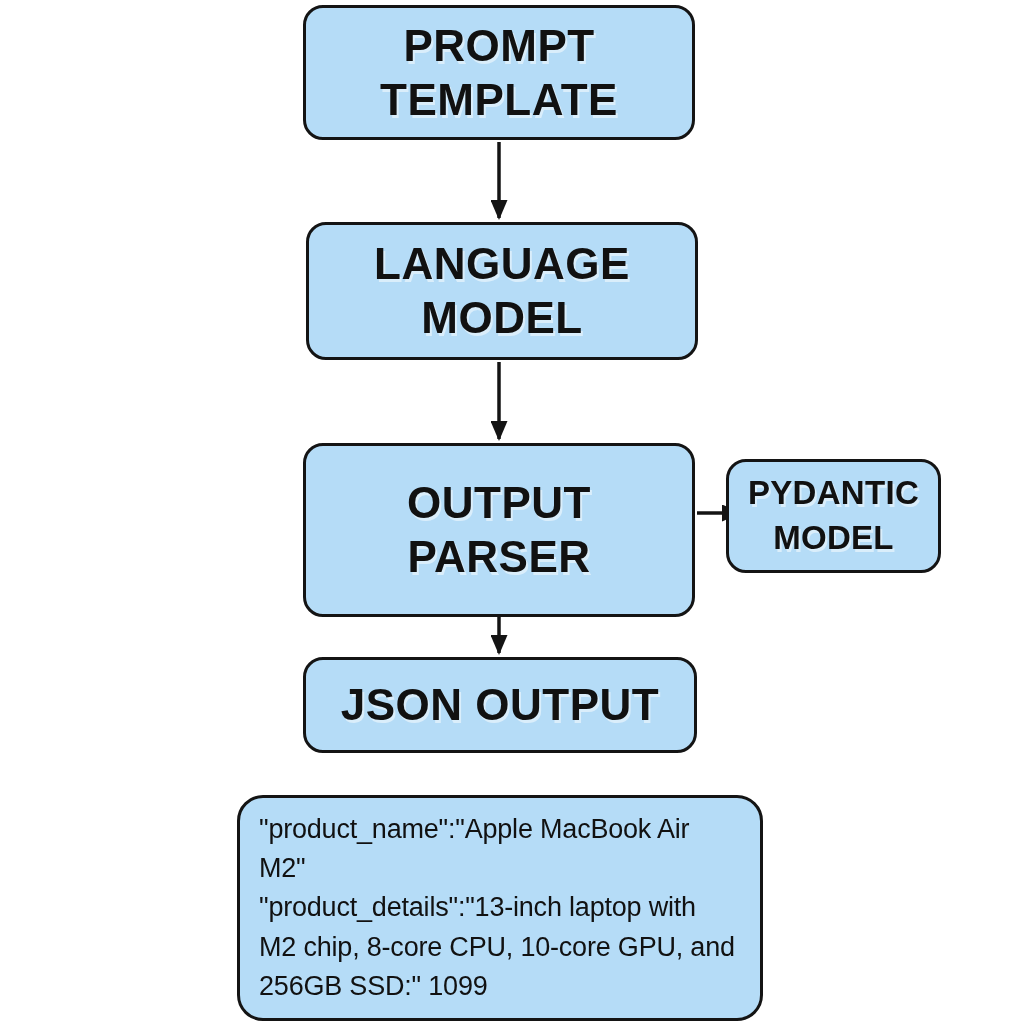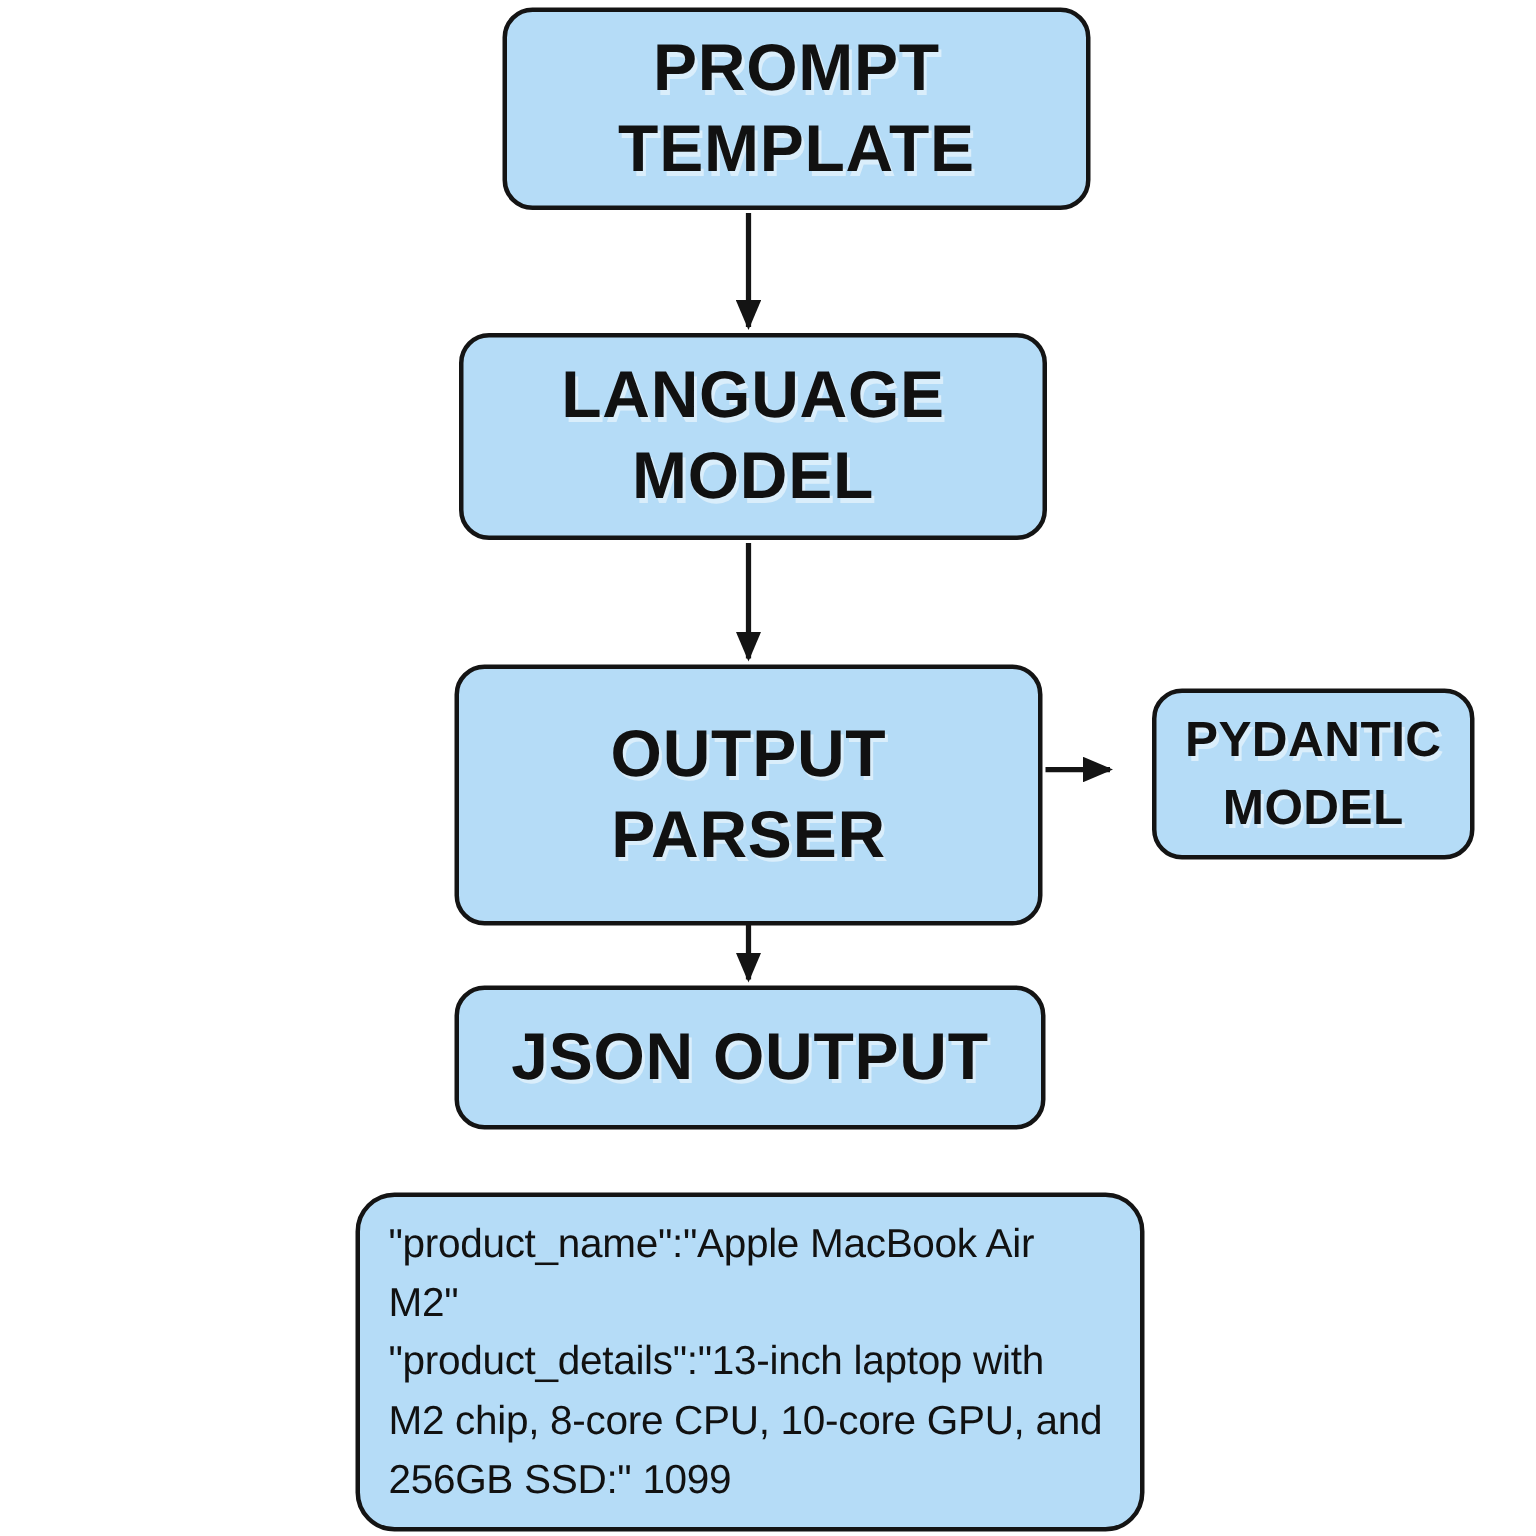--- a/index.html
+++ b/index.html
@@ -34,24 +34,24 @@
   }
   .node .label {
     white-space: pre-line;
     text-align: center;
     font-weight: bold;
     font-size: 44px;
     line-height: 1.22;
     letter-spacing: 0.5px;
     text-shadow: 2px 3px 0 rgba(255,255,255,0.5);
   }
-  #node-prompt-template { left: 303px; top: 5px;   width: 392px; height: 135px; margin-left: 32px; }
+  #node-prompt-template { left: 303px; top: 5px;   width: 392px; height: 135px; }
   #node-language-model  { left: 306px; top: 222px; width: 392px; height: 138px; }
   #node-output-parser   { left: 303px; top: 443px; width: 392px; height: 174px; }
-  #node-pydantic-model  { left: 768px; top: 459px; width: 215px; height: 114px; }
+  #node-pydantic-model  { left: 726px; top: 459px; width: 215px; height: 114px; }
   #node-pydantic-model .label {
     font-size: 33px;
     line-height: 1.35;
     letter-spacing: 0.3px;
   }
   #node-json-output     { left: 303px; top: 657px; width: 394px; height: 96px; }
   #node-json-example    { left: 237px; top: 795px; width: 526px; height: 226px; border-radius: 26px; }
   #node-json-example .label {
     font-weight: 400;
     font-size: 27px;

